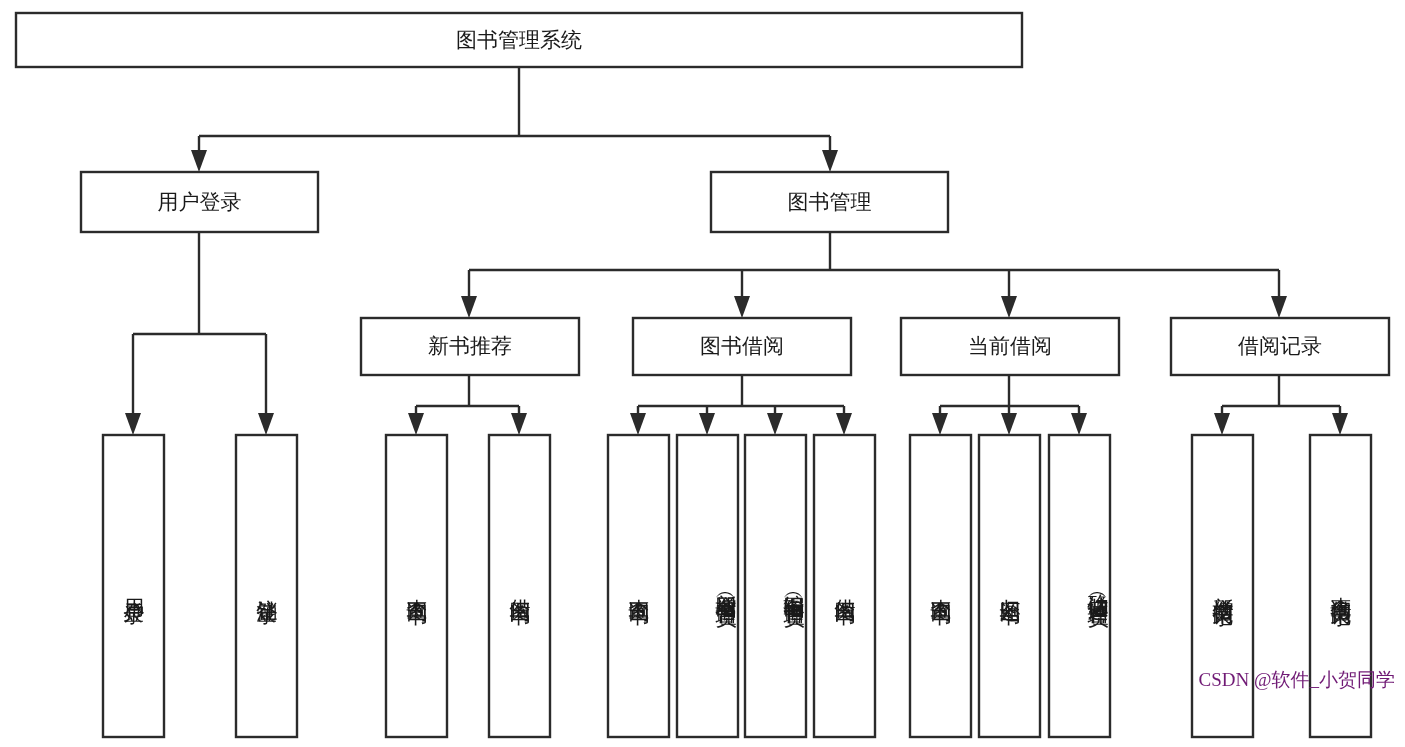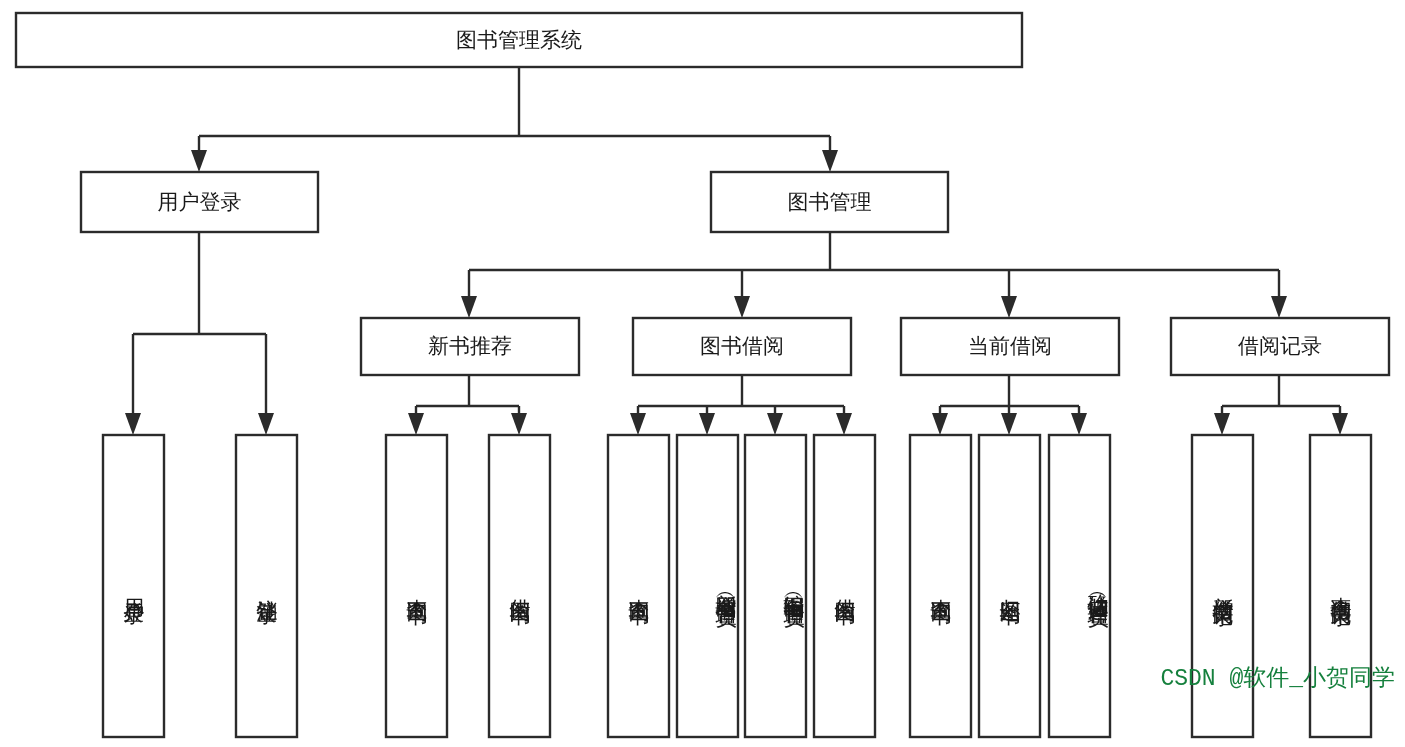--- a/index.html
+++ b/index.html
@@ -62,23 +62,23 @@
     white-space: nowrap;
     pointer-events: none;
     display: flex;
     align-items: center;
     justify-content: center;
   }
   .watermark {
     position: absolute;
     right: 10px;
     bottom: 4px;
-    font-family: Liberation Mono, monospace;
-    font-size: 23px;
-    color: #15803d;
+    font-family: Liberation Serif, serif;
+    font-size: 19px;
+    color: #701a75;
     white-space: nowrap;
     user-select: none;
   }
 </style>
 </head>
 <body>
 
 <div id="diagram-root">
 
   <svg id="flow" viewBox="0 0 1405 747">

